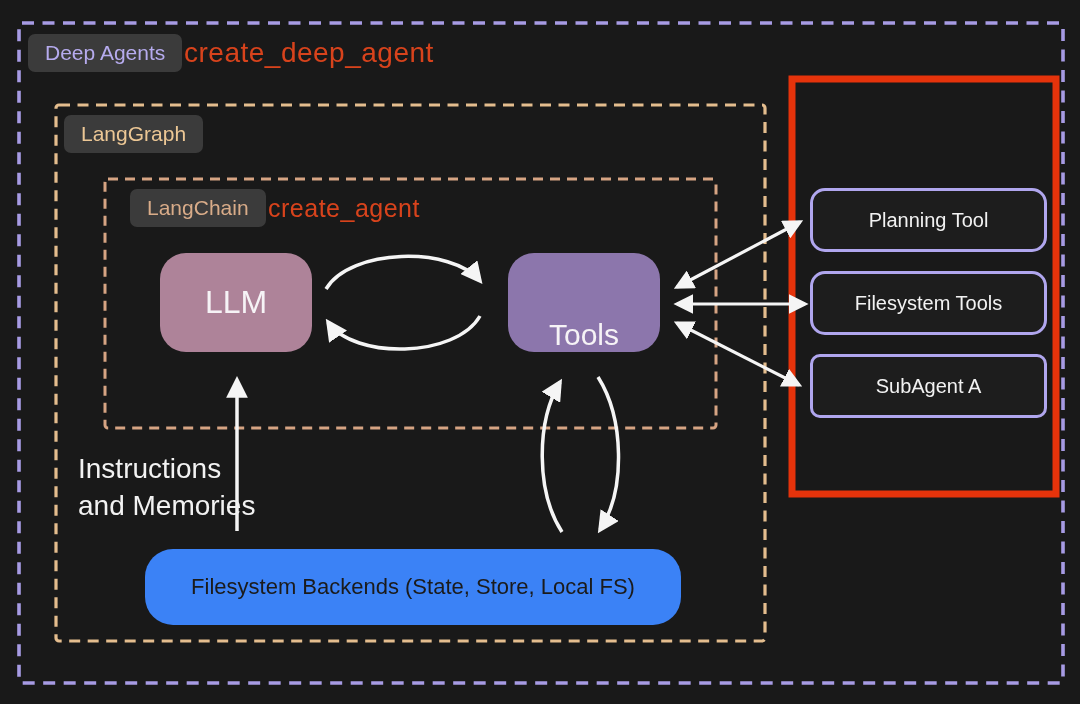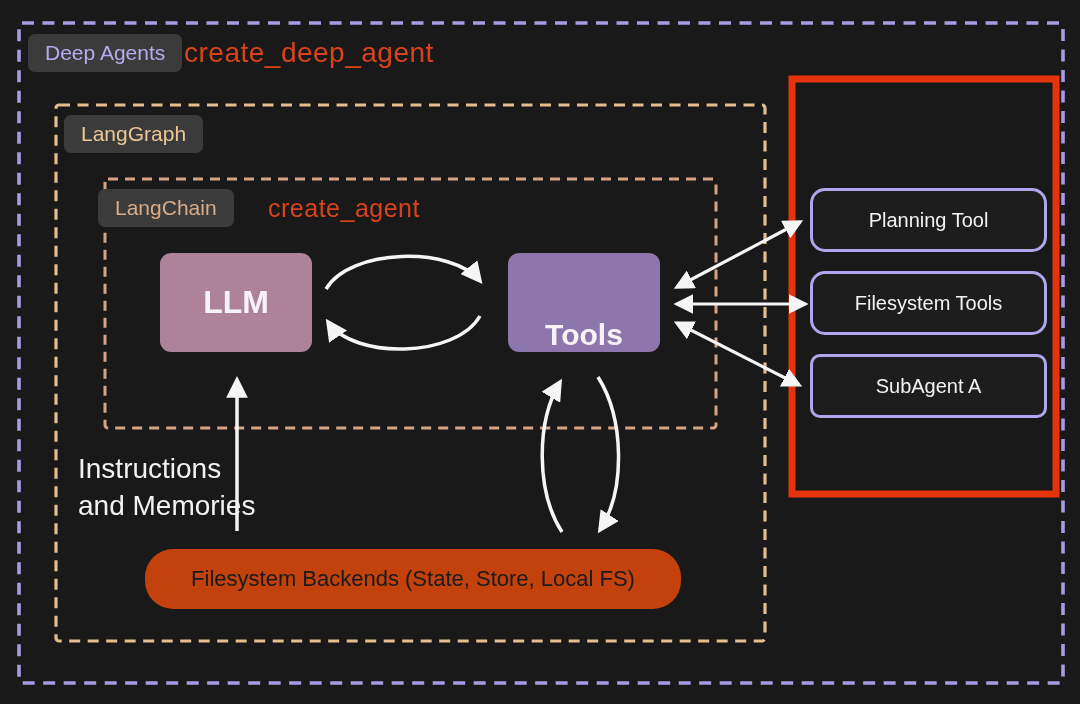--- a/index.html
+++ b/index.html
@@ -23,56 +23,55 @@
     align-items: center;
     background: #3b3b3b;
     border-radius: 7px;
     height: 38px;
     padding: 7px 17px;
     font-size: 21px;
     white-space: nowrap;
   }
   .badge-deep-agents { left: 28px; top: 34px; color: #b6abee; }
   .badge-langgraph  { left: 64px; top: 115px; color: #ecc795; }
-  .badge-langchain  { left: 98px; top: 189px; color: #d9ac89; justify-content: flex-end; }
+  .badge-langchain  { left: 130px; top: 189px; color: #d9ac89; justify-content: flex-end; }
   .code-title {
     position: absolute;
     font-weight: normal;
     color: #d8431c;
     letter-spacing: 0.5px;
     white-space: nowrap;
   }
   .title-deep { left: 184px; top: 37px; font-size: 28px; }
   .title-agent { left: 268px; top: 194px; font-size: 25px; }
   .node {
     position: absolute;
     display: flex;
     align-items: center;
     justify-content: center;
     width: 152px;
     height: 99px;
-    border-radius: 11px;
+    border-radius: 26px;
     color: #f6f3f6;
-    font-weight: bold;
   }
   .node-llm   { left: 160px; top: 253px; background: #ae8399; font-size: 32px; }
   .node-tools { left: 508px; top: 253px; background: #8c76ac; font-size: 30px; align-items: flex-end; }
   .instructions {
     position: absolute;
     left: 78px; top: 450px;
     color: #f2f2f2;
     font-size: 28px;
     line-height: 37px;
     white-space: nowrap;
   }
   .fs-backends {
     position: absolute;
     left: 145px; top: 549px;
-    width: 536px; height: 60px;
-    background: #c2410c;
+    width: 536px; height: 76px;
+    background: #3b82f6;
     border-radius: 28px;
     display: flex;
     align-items: center;
     justify-content: center;
     color: #1b1b1b;
     font-size: 22px;
     white-space: nowrap;
   }
   .tool-item {
     position: absolute;

